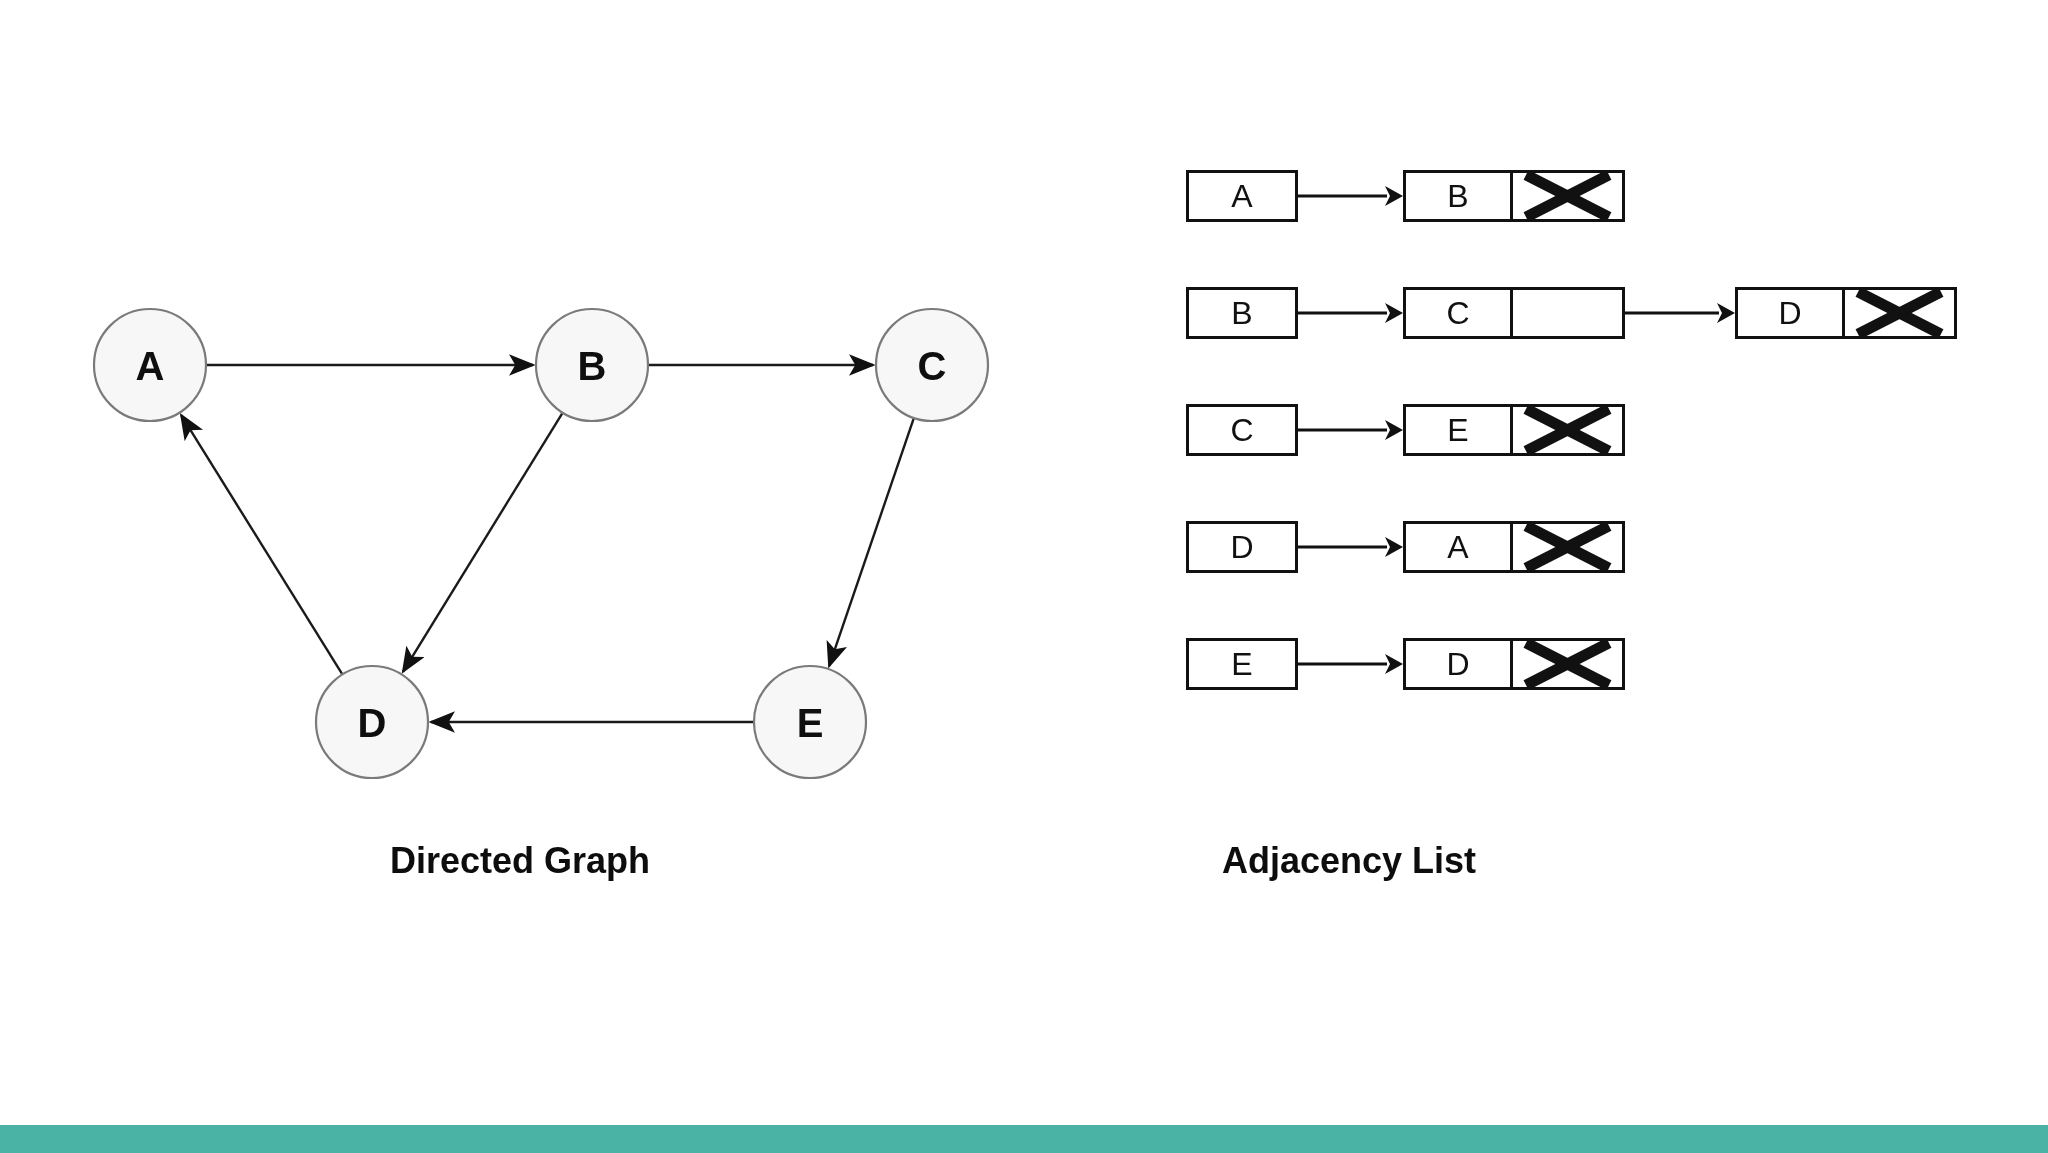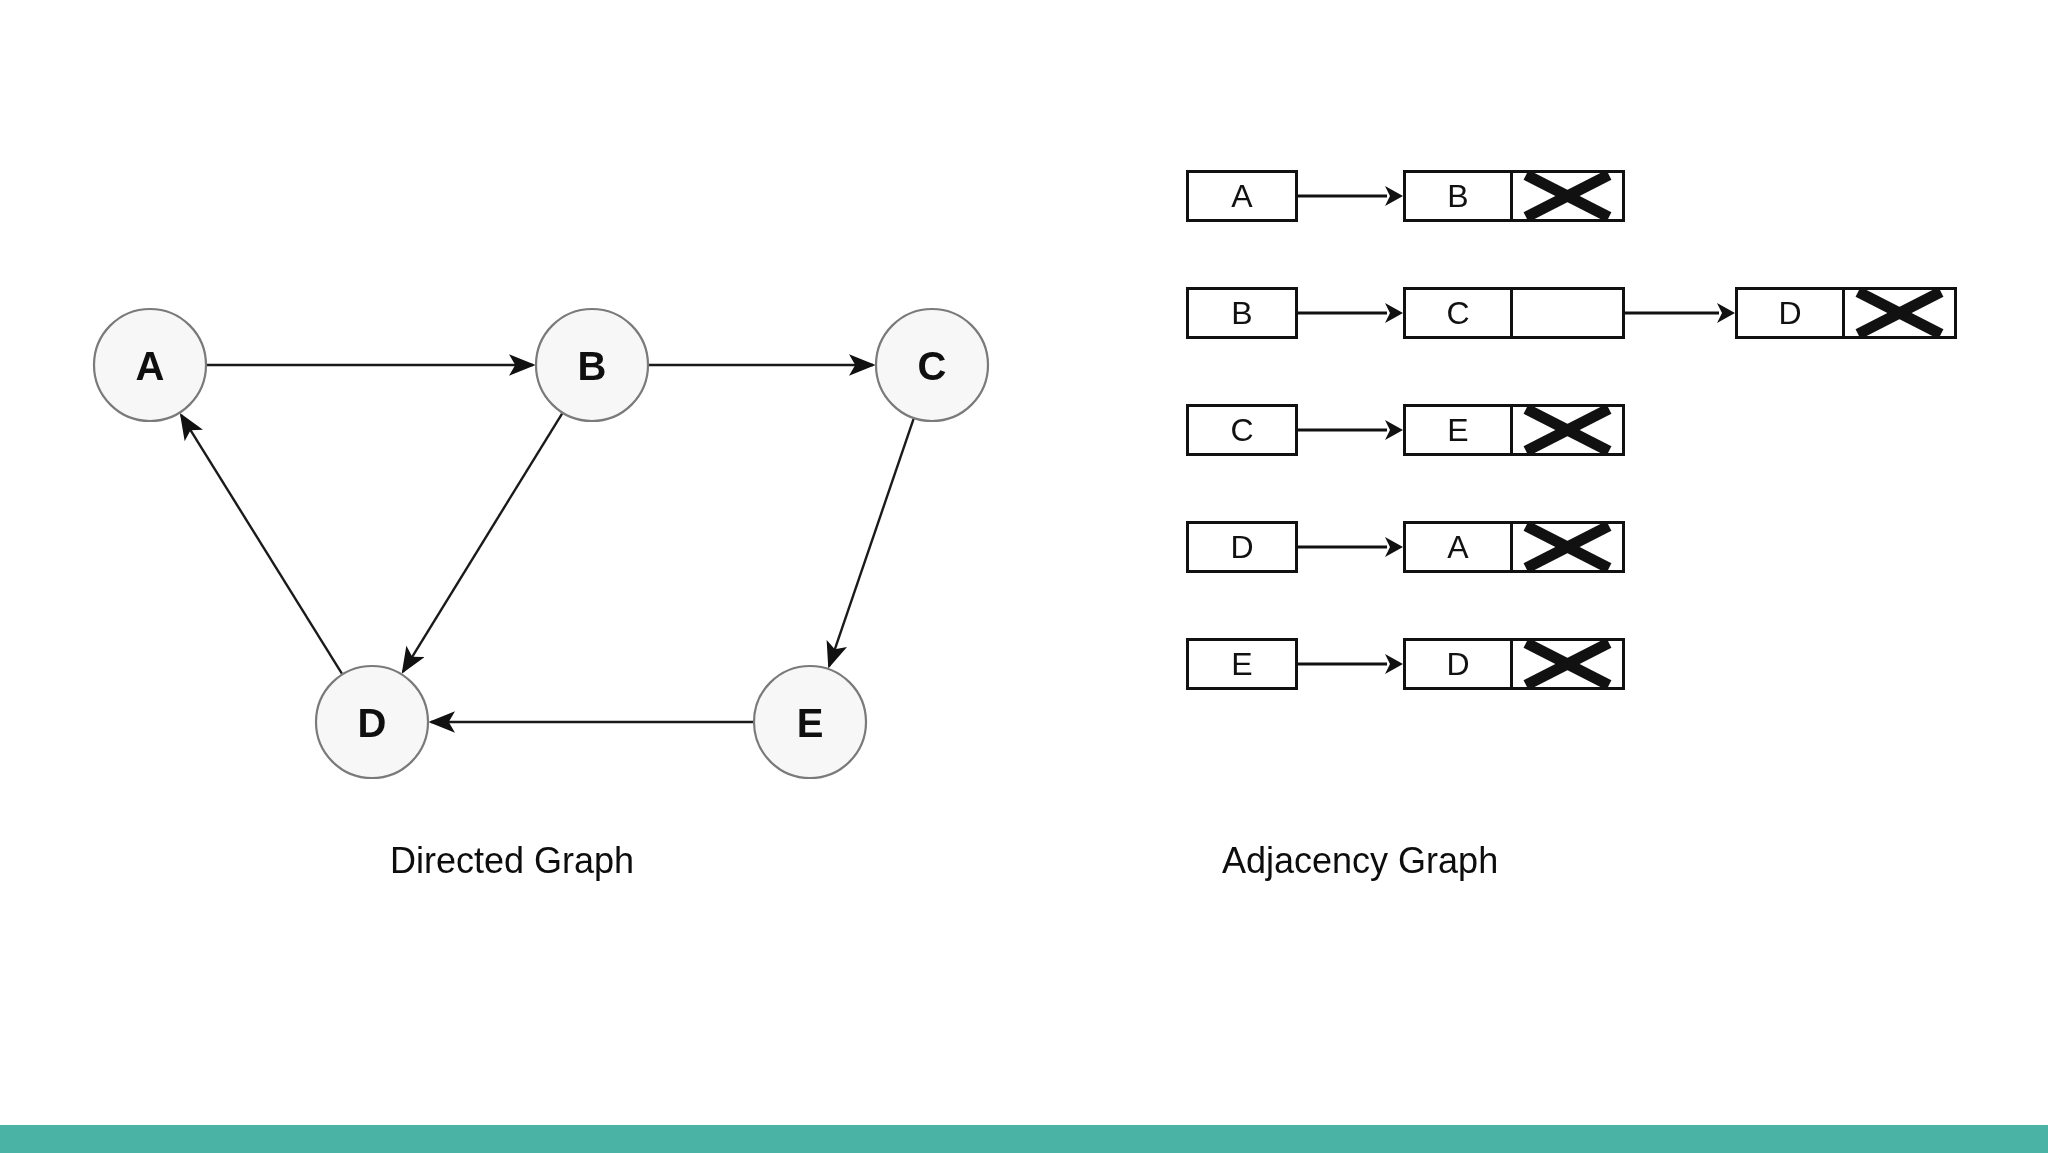--- a/index.html
+++ b/index.html
@@ -47,21 +47,21 @@
   .graph-edge {
     stroke: #1a1a1a;
     stroke-width: 2.4;
     fill: none;
   }
 
   .panel-caption {
     position: absolute;
     font-family: "Liberation Sans", sans-serif;
     font-size: 36px;
-    font-weight: normal;
+    font-weight: bold;
     color: #0d0d0d;
     white-space: nowrap;
   }
   #graph-caption {
     left: 390px;
     top: 840px;
   }
   #list-caption {
     left: 1222px;
     top: 840px;
@@ -270,17 +270,17 @@
           <div class="node-cell-ptr">
             <svg class="null-x" viewBox="0 0 100 100" preserveAspectRatio="none">
               <line x1="12" y1="4" x2="88" y2="96" stroke="#111111" stroke-width="11" vector-effect="non-scaling-stroke"></line>
               <line x1="88" y1="4" x2="12" y2="96" stroke="#111111" stroke-width="11" vector-effect="non-scaling-stroke"></line>
             </svg>
           </div>
         </div>
       </div>
     </div>
 
-  <div class="panel-caption" id="list-caption">Adjacency Graph</div>
+  <div class="panel-caption" id="list-caption">Adjacency List</div>
 
   <div id="bottom-bar" style="background: rgb(75, 179, 165);"></div>
 
 </div>
 
 </body></html>

